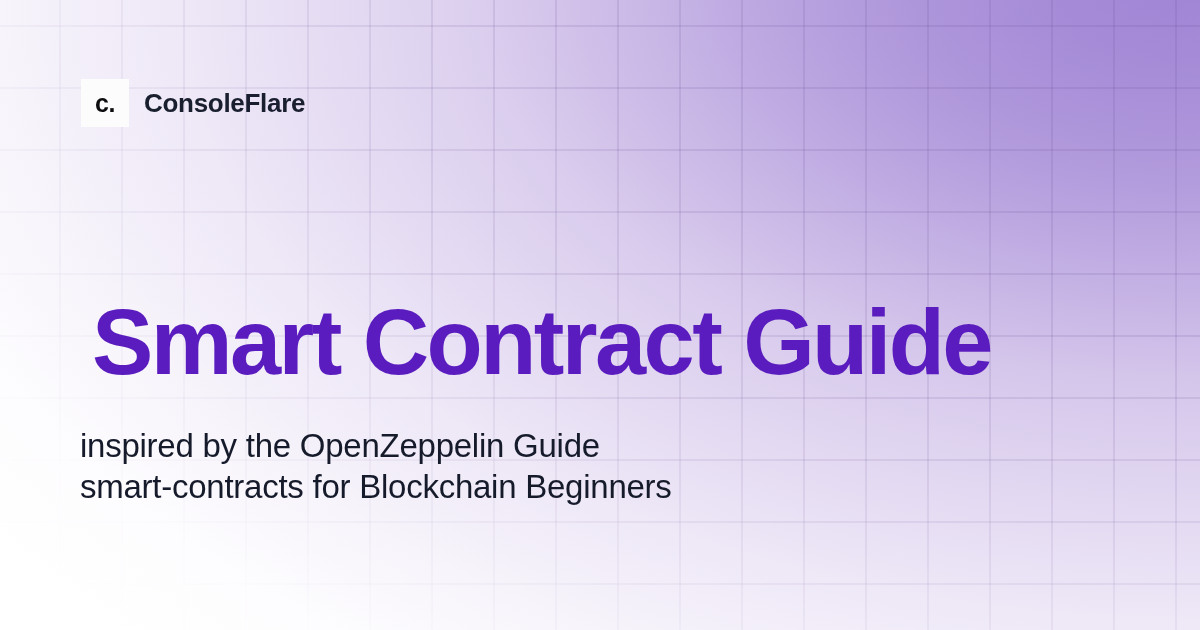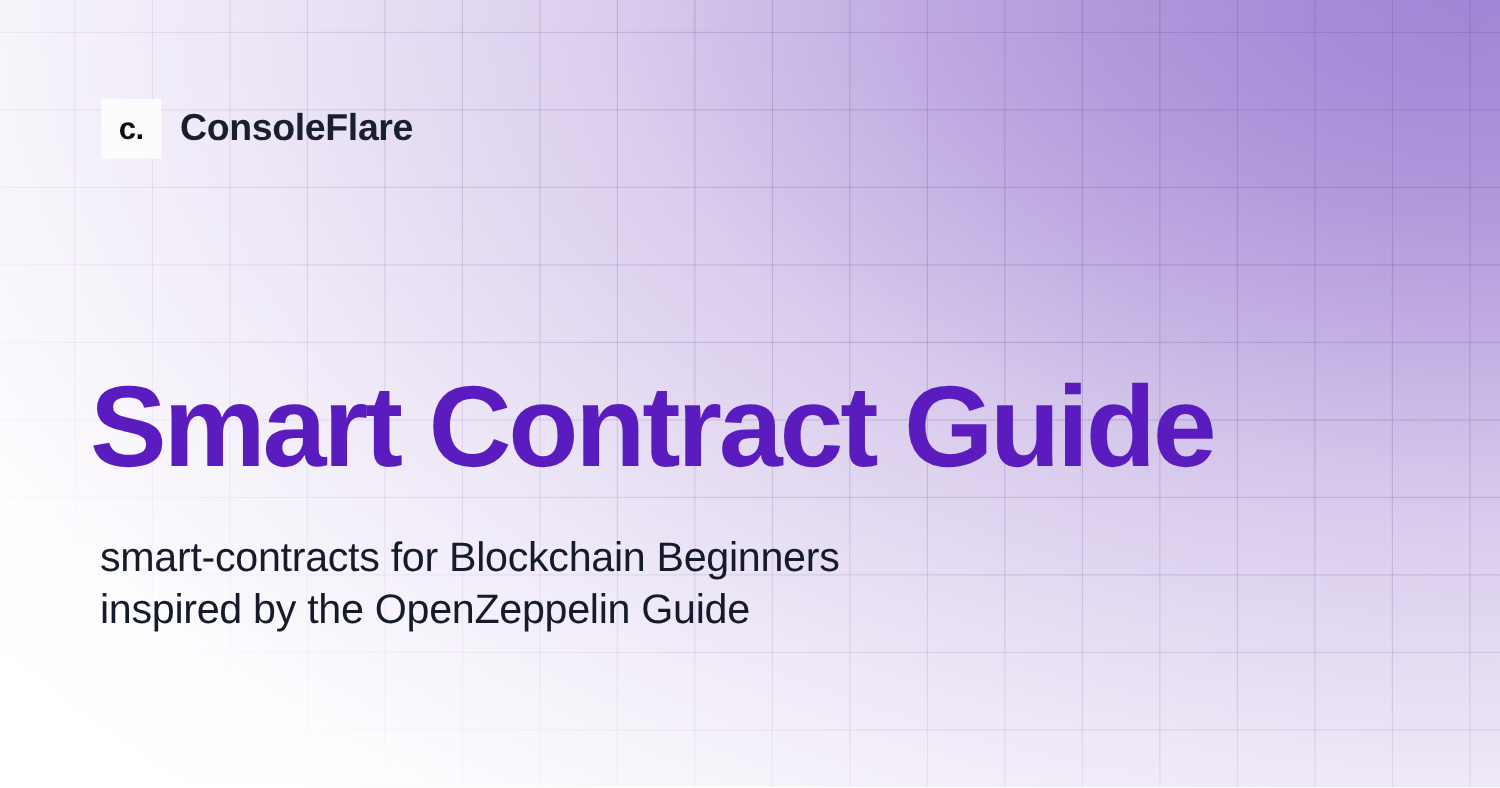--- a/index.html
+++ b/index.html
@@ -107,32 +107,32 @@
 
   .brand-mark-text {
     font-size: 25px;
     font-weight: 700;
     color: #0d0d10;
     letter-spacing: -0.5px;
     line-height: 1;
   }
 
   .brand-name {
-    font-size: 30px;
+    font-size: 26px;
     font-weight: 700;
     color: #191f2e;
     letter-spacing: -0.3px;
     line-height: 1;
     white-space: nowrap;
   }
 
   
   .headline {
     position: absolute;
-    left: 72px;
+    left: 92px;
     top: 296px;
     margin: 0;
     font-size: 92px;
     font-weight: 700;
     letter-spacing: -2.6px;
     line-height: 1.0;
     color: #5a1cbe;
     white-space: nowrap;
   }
 
@@ -168,18 +168,18 @@
     <div class="brand">
       <div class="brand-mark">
         <span class="brand-mark-text">c.</span>
       </div>
       <span class="brand-name">ConsoleFlare</span>
     </div>
 
     <h1 class="headline">Smart Contract Guide</h1>
 
     <p class="subcopy">
+      <span class="subcopy-line">inspired by the OpenZeppelin Guide</span>
       <span class="subcopy-line">smart-contracts for Blockchain Beginners</span>
-      <span class="subcopy-line">inspired by the OpenZeppelin Guide</span>
     </p>
 
   </div>
 </div>
 
 </body></html>

